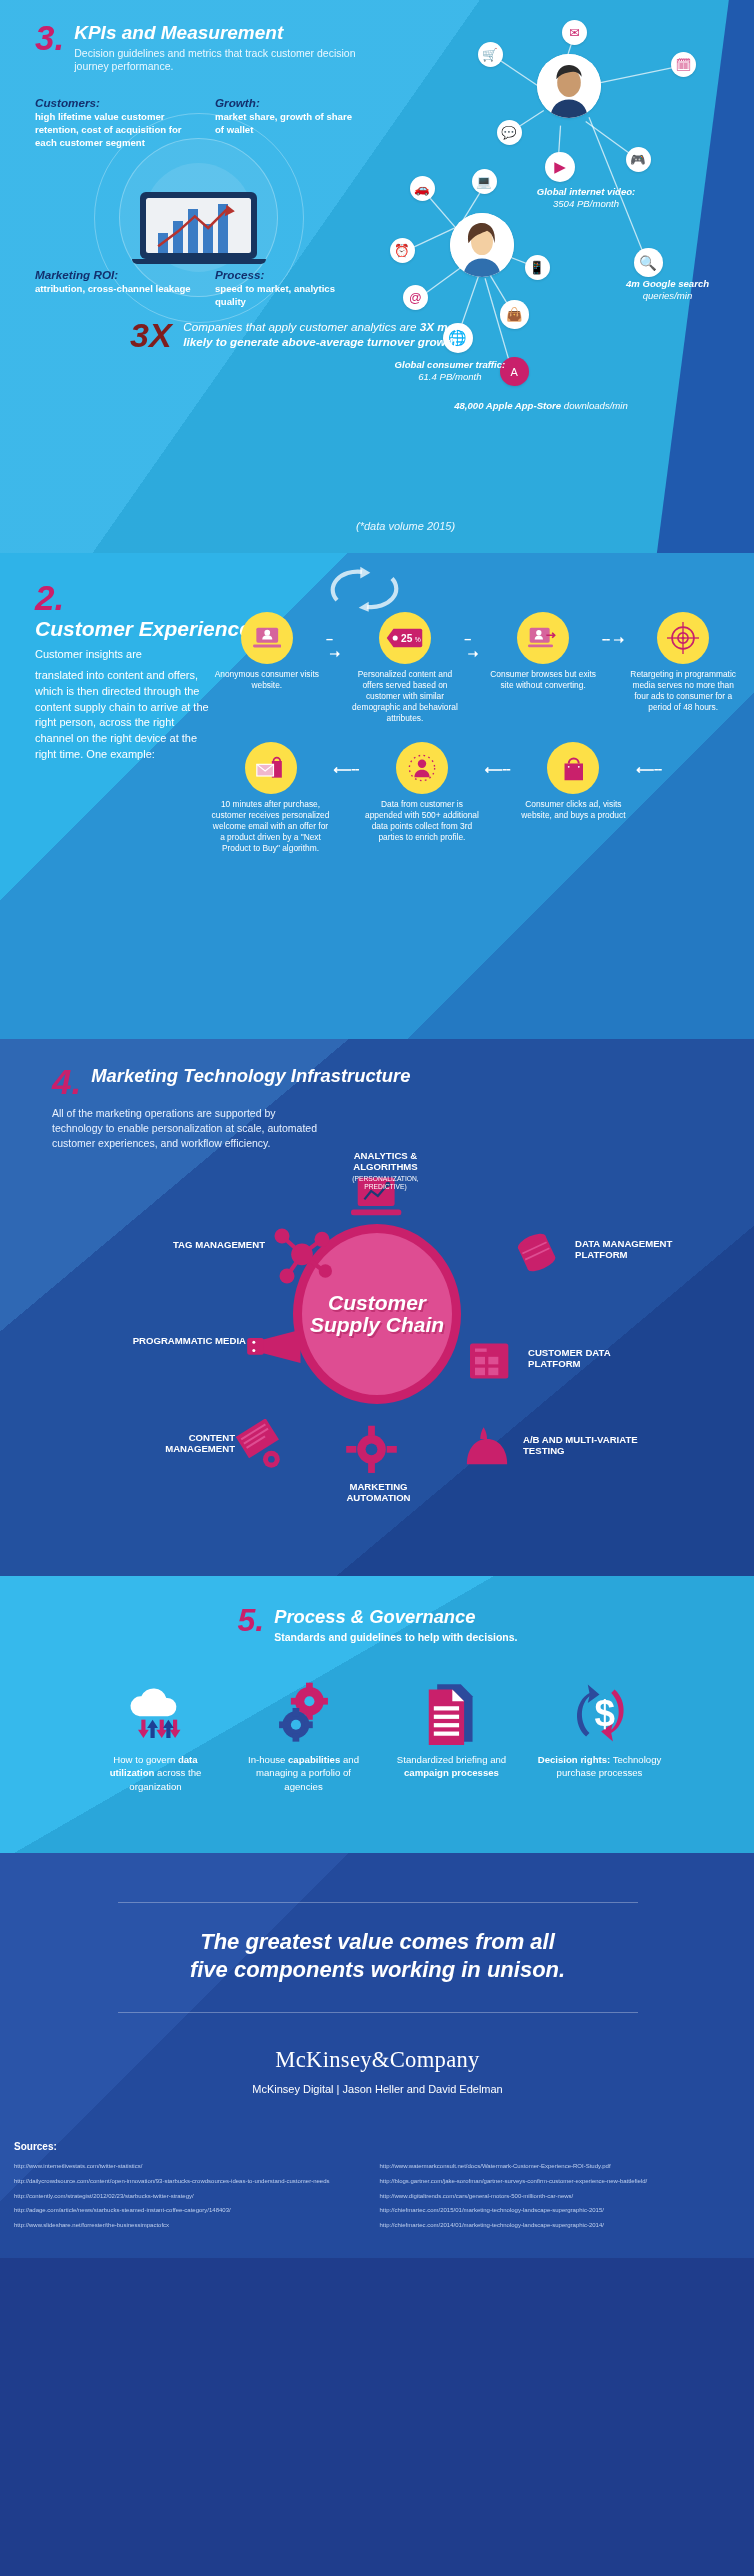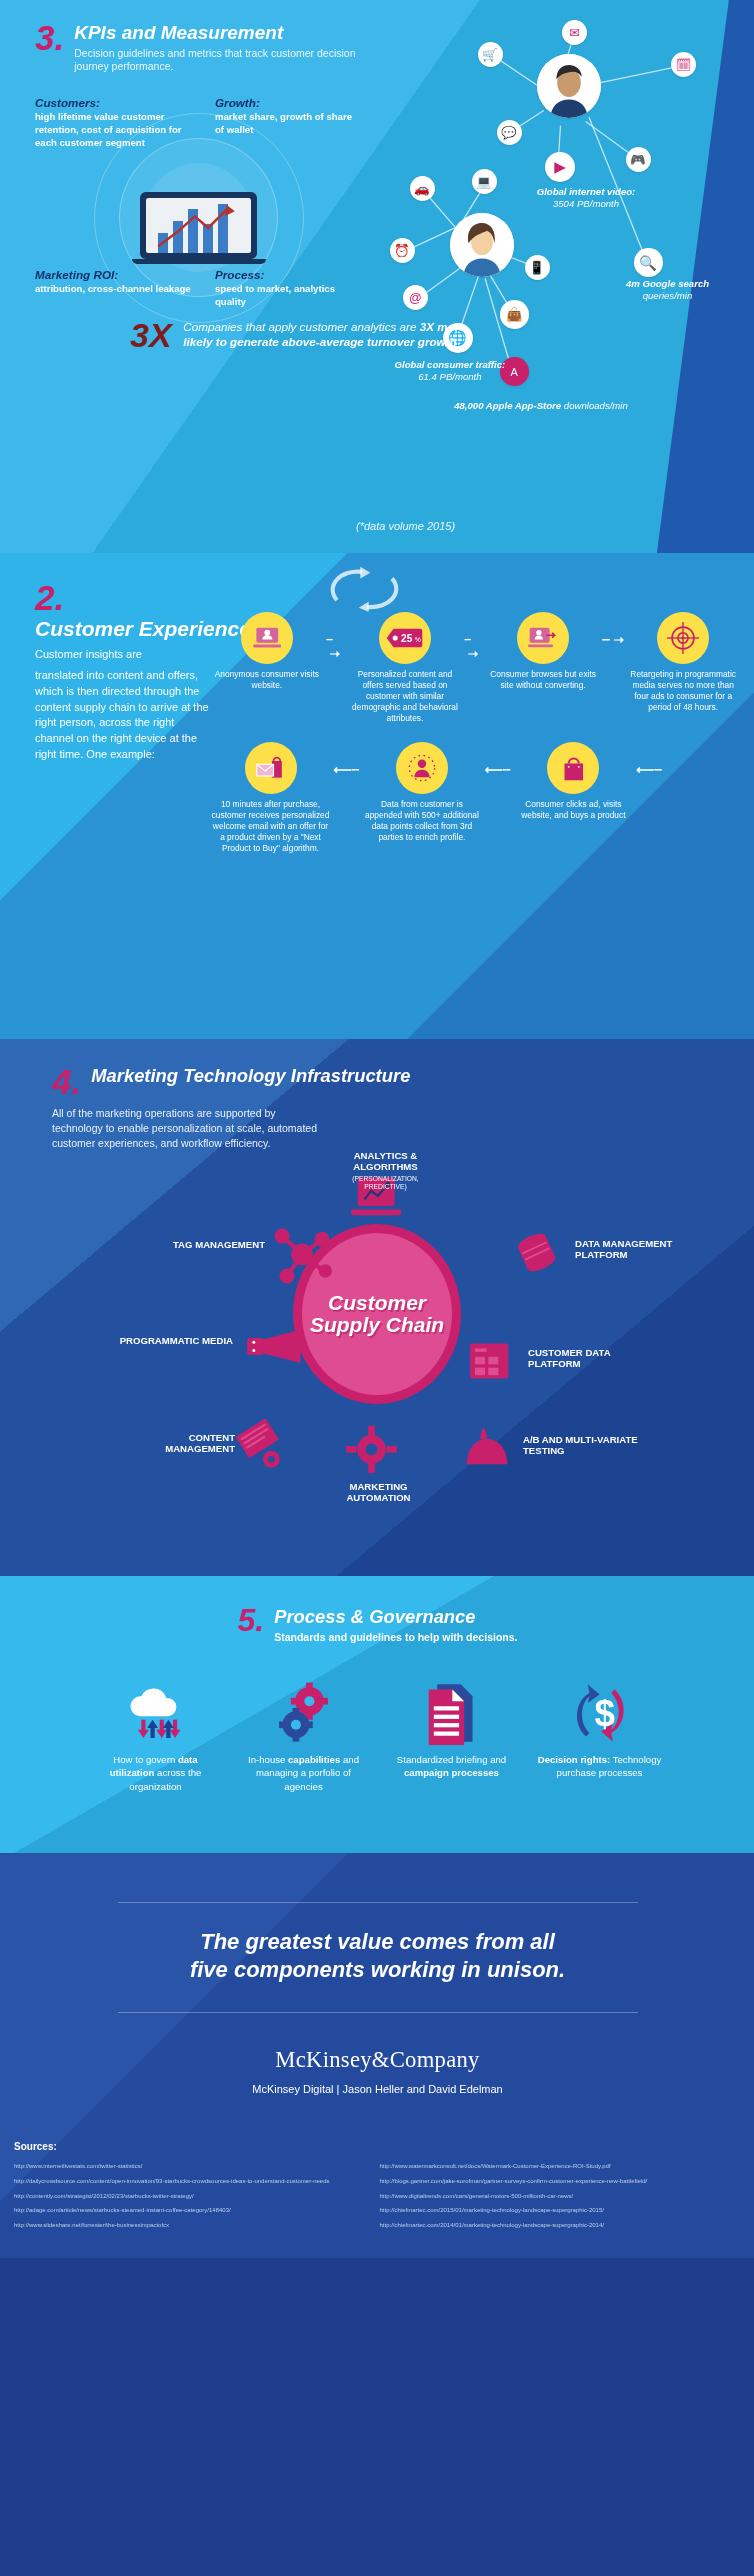--- a/index.html
+++ b/index.html
@@ -508,21 +508,21 @@
       </div>
       <div class="wlbl" style="left:523px;top:277px;width:126px;text-align:left">
         <span>A/B AND MULTI-VARIATE TESTING</span>
       </div>
       <div class="wlbl" style="left:320px;top:324px;width:117px">
         <span>MARKETING AUTOMATION</span>
       </div>
       <div class="wlbl" style="left:126px;top:275px;width:109px;text-align:right">
         <span>CONTENT MANAGEMENT</span>
       </div>
-      <div class="wlbl" style="left:107px;top:178px;width:126px;text-align:right">
+      <div class="wlbl" style="left:120px;top:178px;width:126px;text-align:right">
         <span>PROGRAMMATIC MEDIA</span>
       </div>
       <div class="wlbl" style="left:148px;top:82px;width:117px;text-align:right">
         <span>TAG MANAGEMENT</span>
       </div>
     </div>
   </div>
 
   <div class="sec5">
     <div class="sec5-bg"></div>

